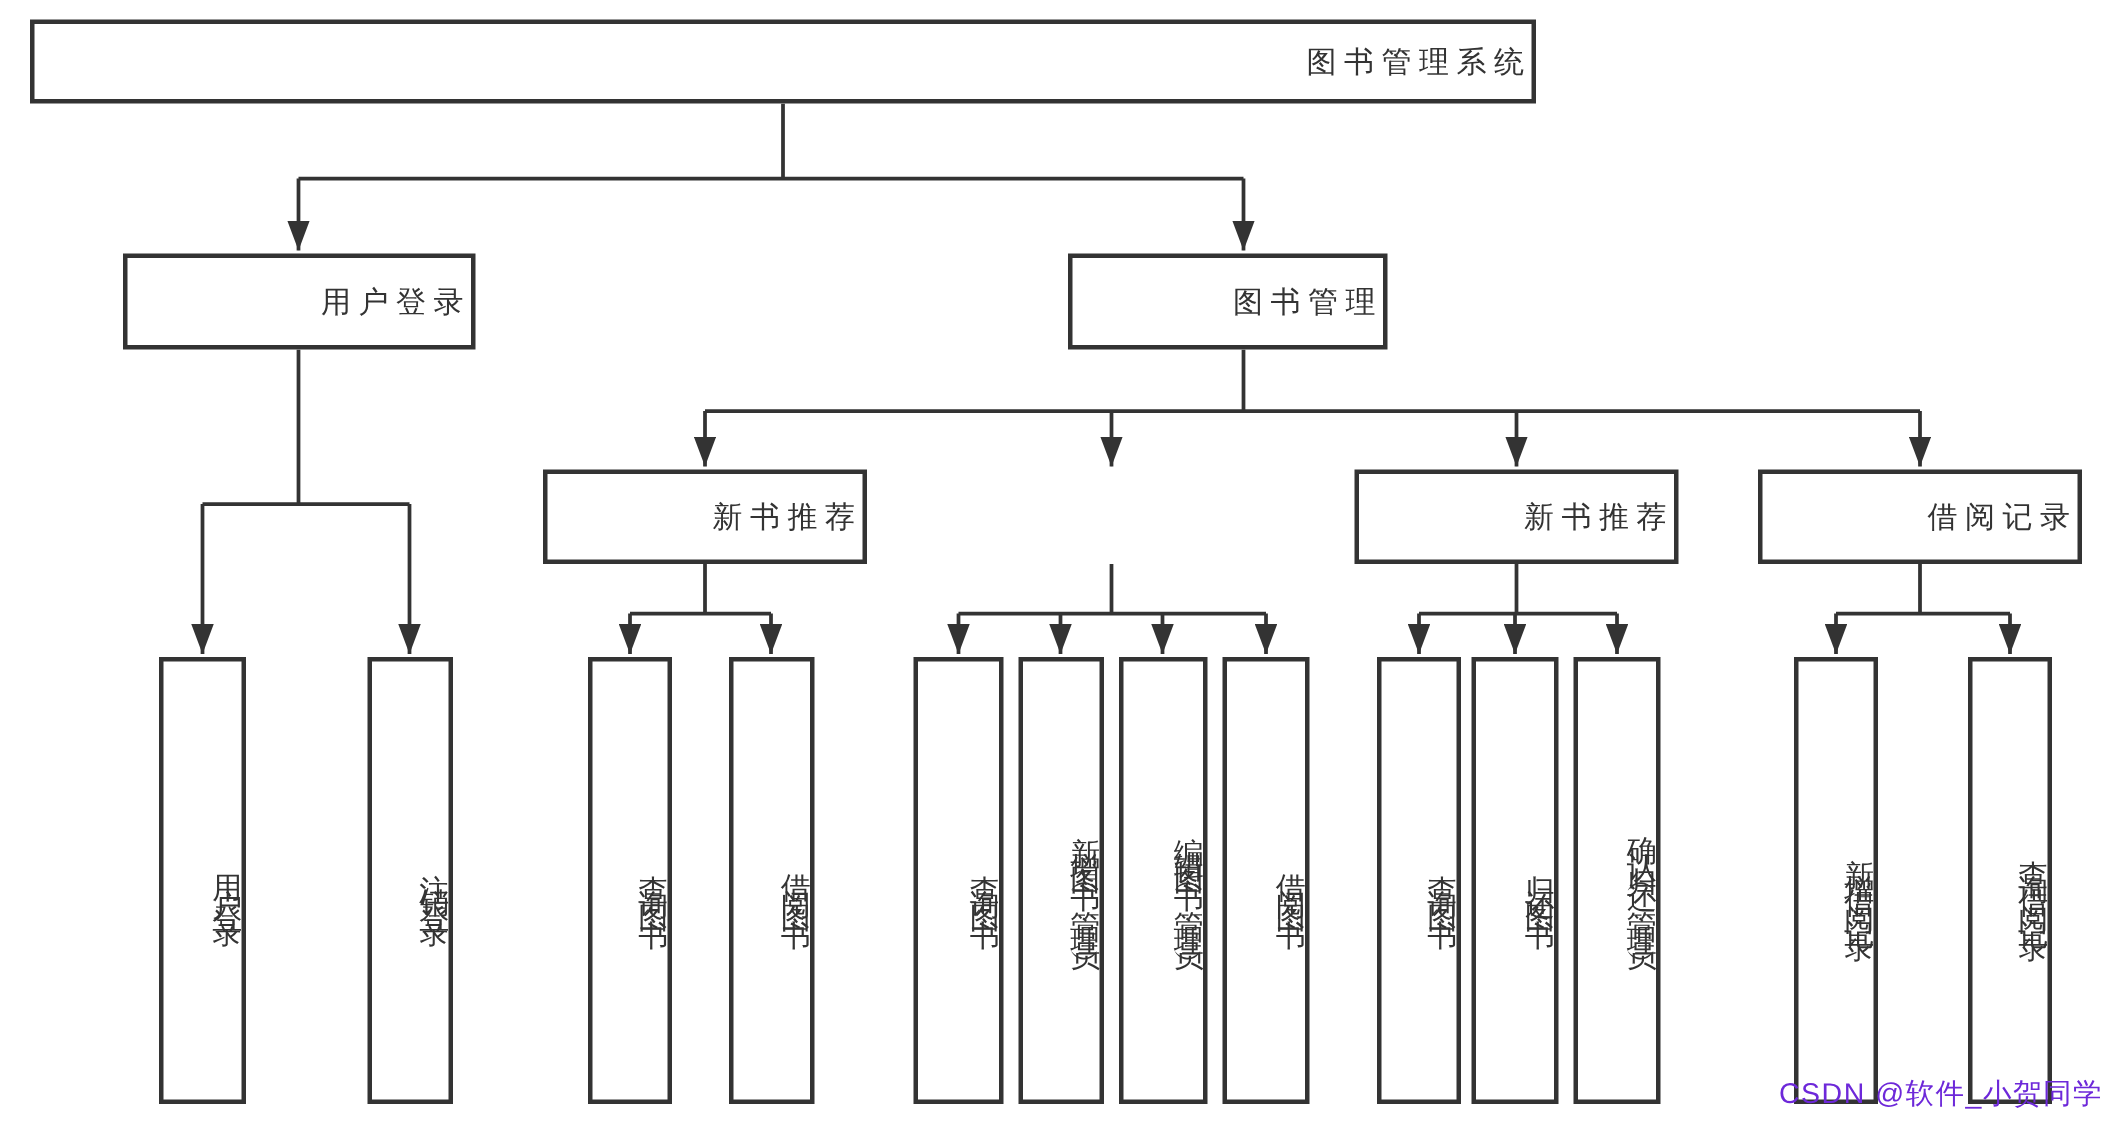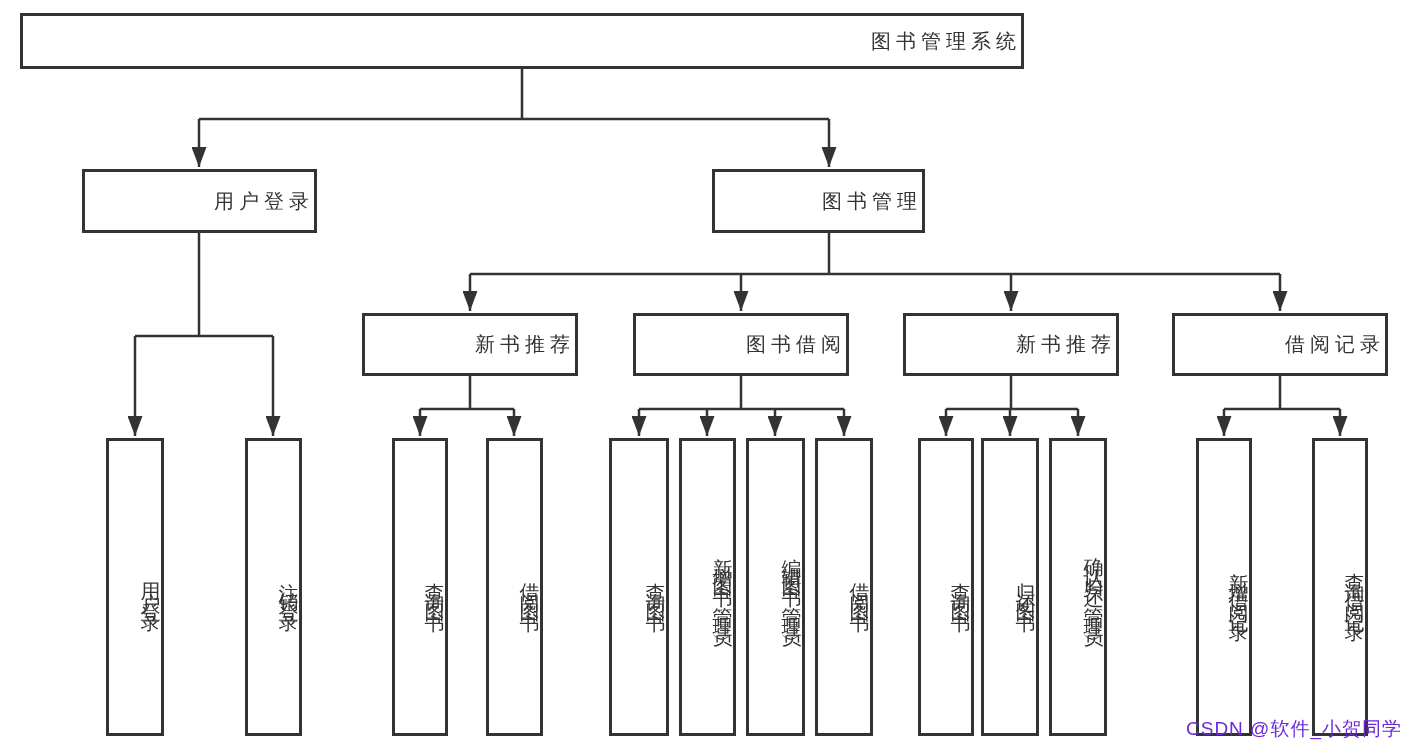--- a/index.html
+++ b/index.html
@@ -133,23 +133,20 @@
   <div class="node l2-a">
     <span class="hlabel">用户登录</span>
   </div>
   <div class="node l2-b">
     <span class="hlabel">图书管理</span>
   </div>
 
   <div class="node l3 l3-1">
     <span class="hlabel">新书推荐</span>
   </div>
-  <div class="node l3 l3-2">
-    <span class="hlabel">图书借阅</span>
-  </div>
   <div class="node l3 l3-3">
     <span class="hlabel">新书推荐</span>
   </div>
   <div class="node l3 l3-4">
     <span class="hlabel">借阅记录</span>
   </div>
 
   <div class="node leaf lf-a1">
     <span class="vlabel">用户登录</span>
   </div>

